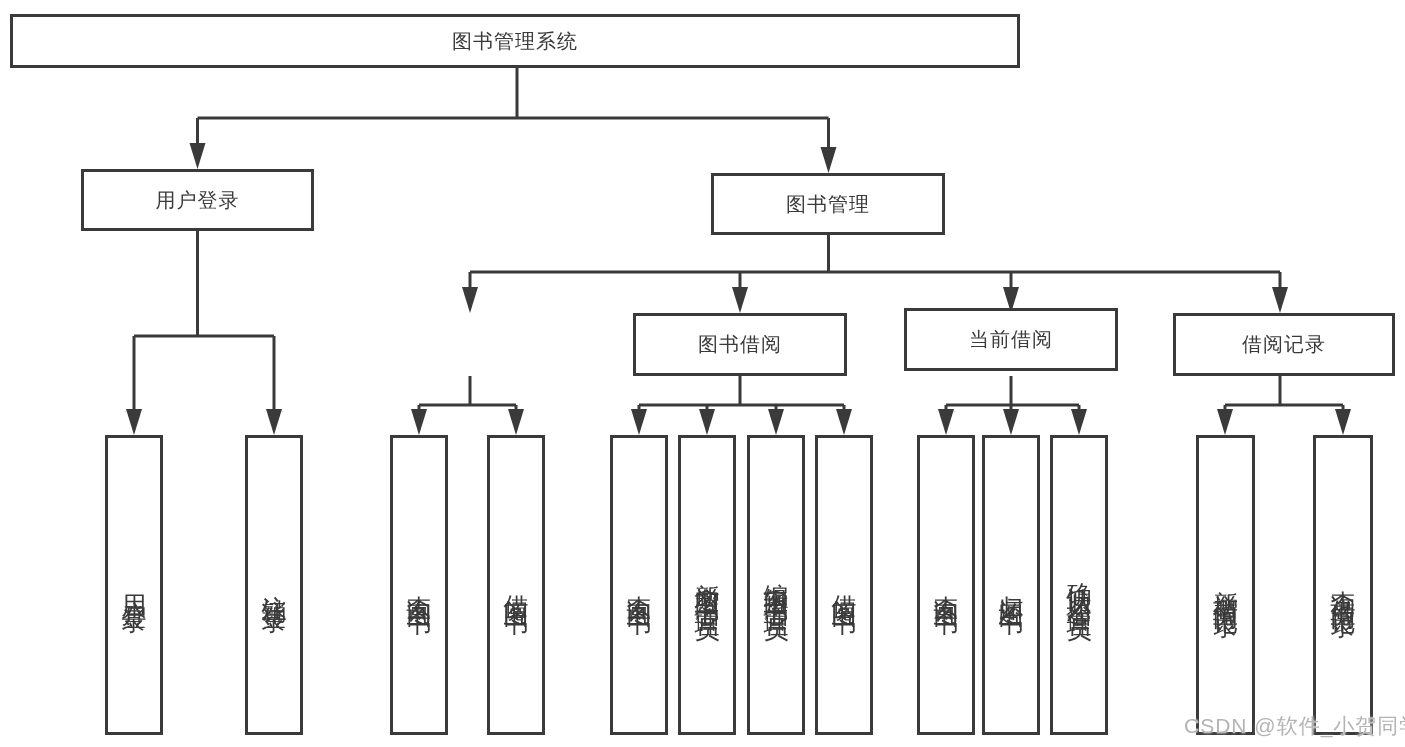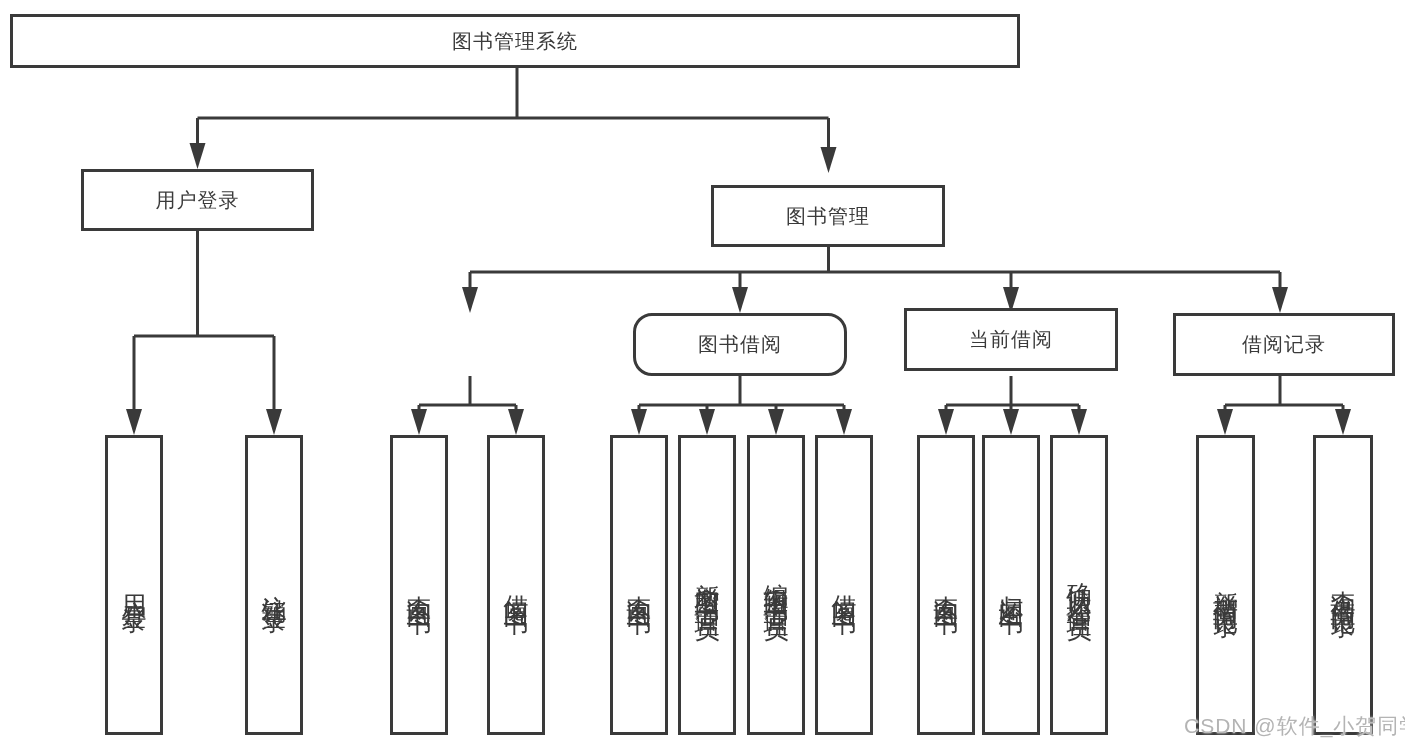--- a/index.html
+++ b/index.html
@@ -44,23 +44,23 @@
     font-size: 21px;
     color: #b4b4b4;
     letter-spacing: 1px;
     white-space: nowrap;
     text-shadow: 0 0 3px #ffffff, 0 0 1px #ffffff;
     z-index: 5;
   }
   
   #node-root        { left: 10px;  top: 14px;  width: 1010px; height: 54px; }
   #node-user-login  { left: 81px;  top: 169px; width: 233px;  height: 62px; }
-  #node-book-mgmt   { left: 711px; top: 173px; width: 234px;  height: 62px; margin-top: 12px; }
+  #node-book-mgmt   { left: 711px; top: 173px; width: 234px;  height: 62px; }
   #node-new-books   { left: 363px; top: 313px; width: 214px;  height: 63px; }
-  #node-book-borrow { left: 633px; top: 313px; width: 214px;  height: 63px; border-radius: 19px; }
+  #node-book-borrow { left: 633px; top: 313px; width: 214px;  height: 63px; }
   #node-current-borrow { left: 904px;  top: 308px; width: 214px; height: 63px; }
   #node-borrow-records { left: 1173px; top: 313px; width: 222px; height: 63px; }
   .leaf { top: 435px; width: 58px; height: 300px; }
   #leaf-user-login     { left: 105px; }
   #leaf-logout         { left: 245px; }
   #leaf-nb-query       { left: 390px; }
   #leaf-nb-borrow      { left: 487px; }
   #leaf-bb-query       { left: 610px; }
   #leaf-bb-add         { left: 678px; }
   #leaf-bb-edit        { left: 747px; }

